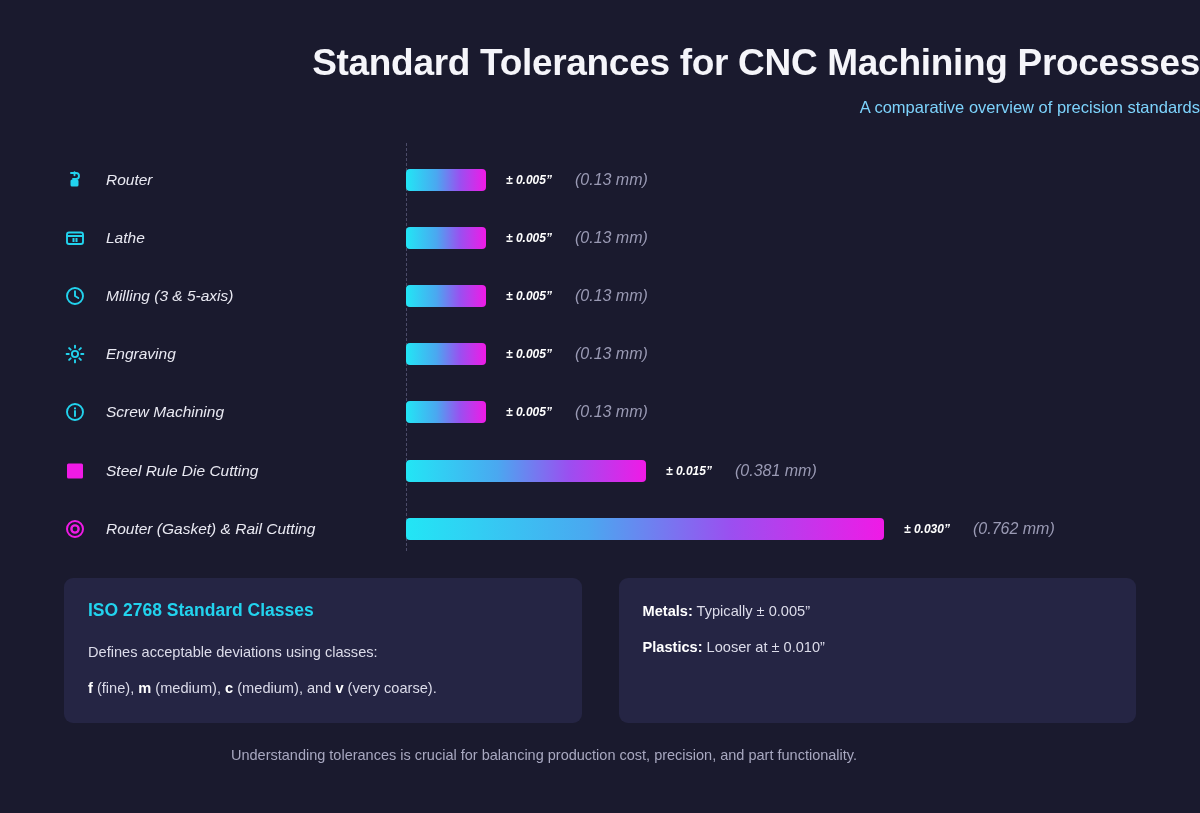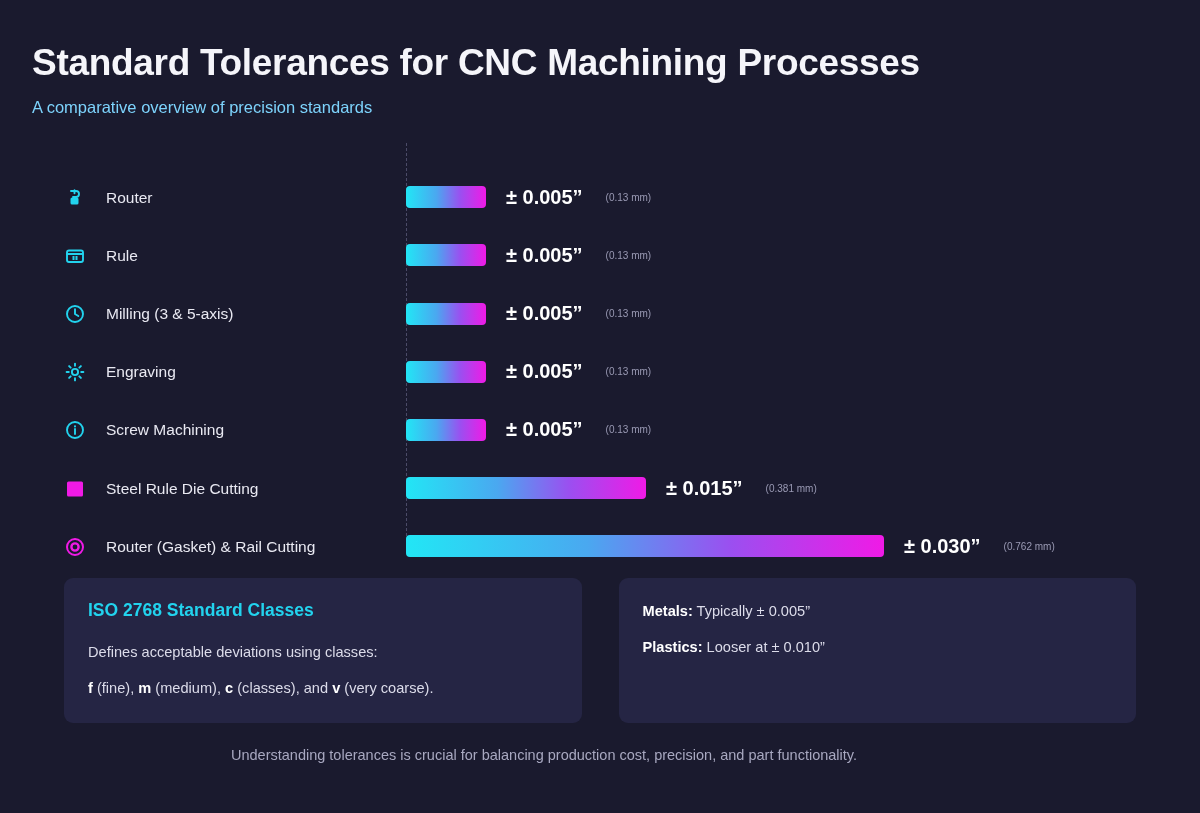--- a/index.html
+++ b/index.html
@@ -6,56 +6,56 @@
   html, body {
     width: 1200px; height: 813px;
     background: #1a1a2e;
     font-family: "Liberation Sans", sans-serif;
     overflow: hidden;
   }
 
   .page { position: relative; width: 1200px; height: 813px; }
 
   
-  .header { padding-top: 42px; text-align: left; padding-left: 32px; }
+  .header { padding-top: 42px; text-align: right; padding-left: 32px; }
   .title {
     font-size: 37px; font-weight: bold; color: #f5f5fa;
     letter-spacing: -0.3px; line-height: 1.15;
   }
   .subtitle {
     margin-top: 13px; font-size: 16.5px; color: #7dd3fc; font-weight: 400;
   }
 
   
   .chart { position: relative; margin-top: 34px; padding: 0 64px; }
   .baseline {
     position: absolute; left: 406px; top: -8px; width: 0; height: 408px;
     border-left: 1px dashed #4b4b68;
   }
 
-  .row { position: relative; height: 58.2px; display: flex; align-items: flex-end; }
+  .row { position: relative; height: 58.2px; display: flex; align-items: center; font-style: italic; }
 
   .row-label { display: flex; align-items: center; width: 342px; flex: none; }
   .ico { width: 22px; height: 22px; flex: none; display: block; margin-right: 20px; }
   .ico svg { display: block; width: 22px; height: 22px; }
   .label-text {
     font-size: 15.5px; color: #e9e9f2; font-weight: 400; white-space: nowrap;
   }
 
   .bar-area { position: relative; display: flex; align-items: center; flex: 1; }
   .bar {
     height: 22px; border-radius: 4px; flex: none;
     background: linear-gradient(90deg, #22e6f5 0%, #4aa8f0 38%, #9b4ff0 68%, #f01ae6 100%);
   }
   .val {
-    font-size: 20px; font-weight: bold; color: #ffffff;
+    font-size: 12px; font-weight: bold; color: #ffffff;
     margin-left: 20px; white-space: nowrap;
   }
   .mm {
-    font-size: 10px; color: #9a9ab4; margin-left: 23px; white-space: nowrap;
+    font-size: 16px; color: #9a9ab4; margin-left: 23px; white-space: nowrap;
   }
 
   
   .cards {
     position: absolute; left: 64px; top: 578px;
     width: 1072px; display: flex; gap: 37px;
   }
   .card {
     flex: 1; background: #252544; border-radius: 9px;
     padding: 22px 24px 24px 24px; min-height: 145px;
@@ -108,21 +108,21 @@
         <div class="row">
           <div class="row-label">
             <span class="ico">
               <svg viewBox="0 0 22 22">
                 <rect x="3" y="5.5" width="16" height="11.5" rx="2" fill="none" stroke="#22d3ee" stroke-width="1.9" stroke-linecap="round" stroke-linejoin="round"></rect>
                 <path fill="none" stroke="#22d3ee" stroke-width="1.9" stroke-linecap="round" stroke-linejoin="round" d="M3 9h16"></path>
                 <rect x="8.5" y="11" width="2" height="4" fill="#22d3ee"></rect>
                 <rect x="11.5" y="11" width="2" height="4" fill="#22d3ee"></rect>
               </svg>
             </span>
-            <span class="label-text">Rule</span>
+            <span class="label-text">Lathe</span>
           </div>
           <div class="bar-area">
             <div class="bar" style="width: 80px;"></div>
             <span class="val">± 0.005”</span>
             <span class="mm">(0.13 mm)</span>
           </div>
         </div>
         <div class="row">
           <div class="row-label">
             <span class="ico">
@@ -205,21 +205,21 @@
         </div>
       </div>
   </div>
 
   <div class="cards">
 
     <div class="card">
       <div class="card-title">ISO 2768 Standard Classes</div>
       <div class="card-line spaced">Defines acceptable deviations using classes:</div>
       <div class="card-line">
-        <b>f</b><span> (fine), </span><b>m</b><span> (medium), </span><b>c</b><span> (classes), and </span><b>v</b><span> (very coarse).</span>
+        <b>f</b><span> (fine), </span><b>m</b><span> (medium), </span><b>c</b><span> (medium), and </span><b>v</b><span> (very coarse).</span>
       </div>
     </div>
 
     <div class="card">
       <div class="card-line spaced">
         <b>Metals:</b><span> Typically ± 0.005”</span>
       </div>
       <div class="card-line">
         <b>Plastics:</b><span> Looser at ± 0.010”</span>
       </div>

